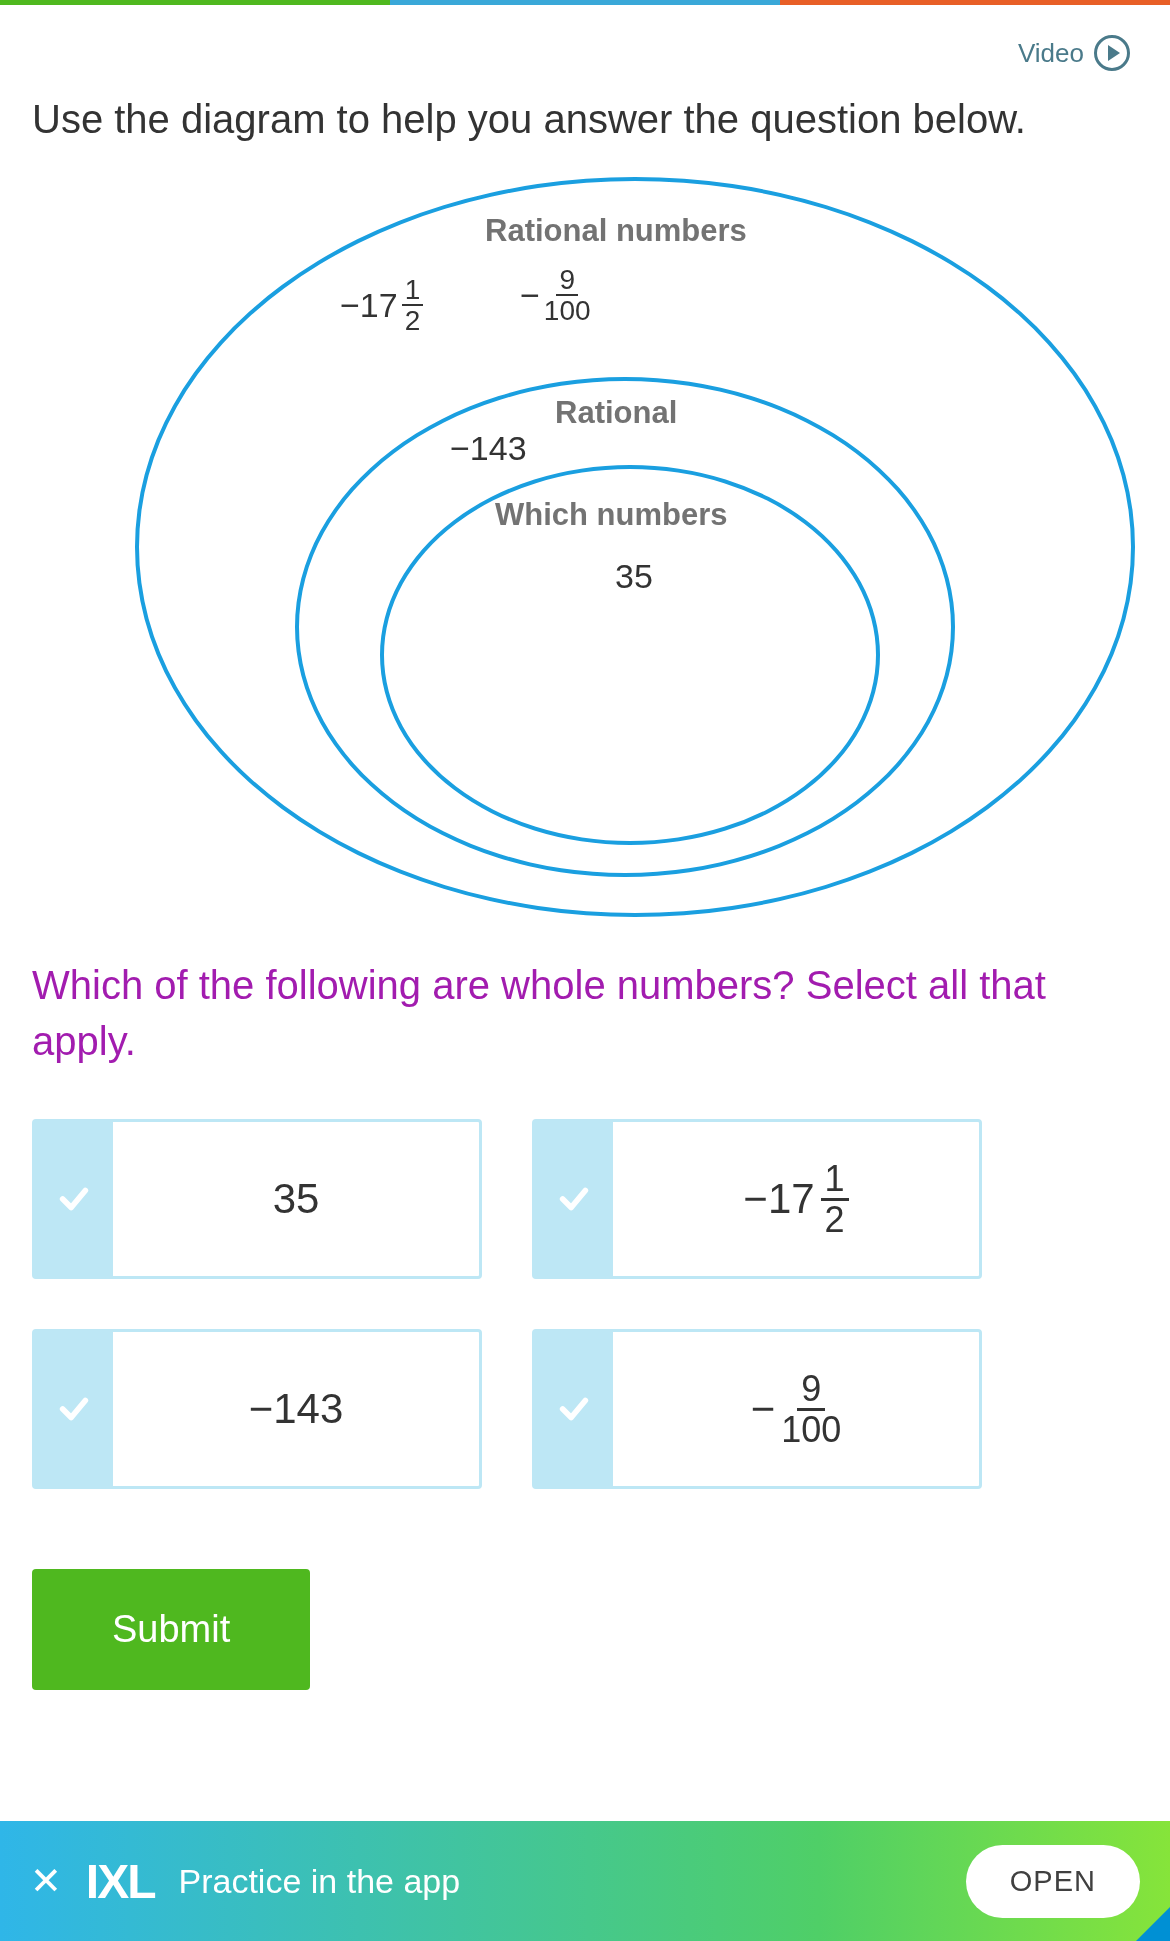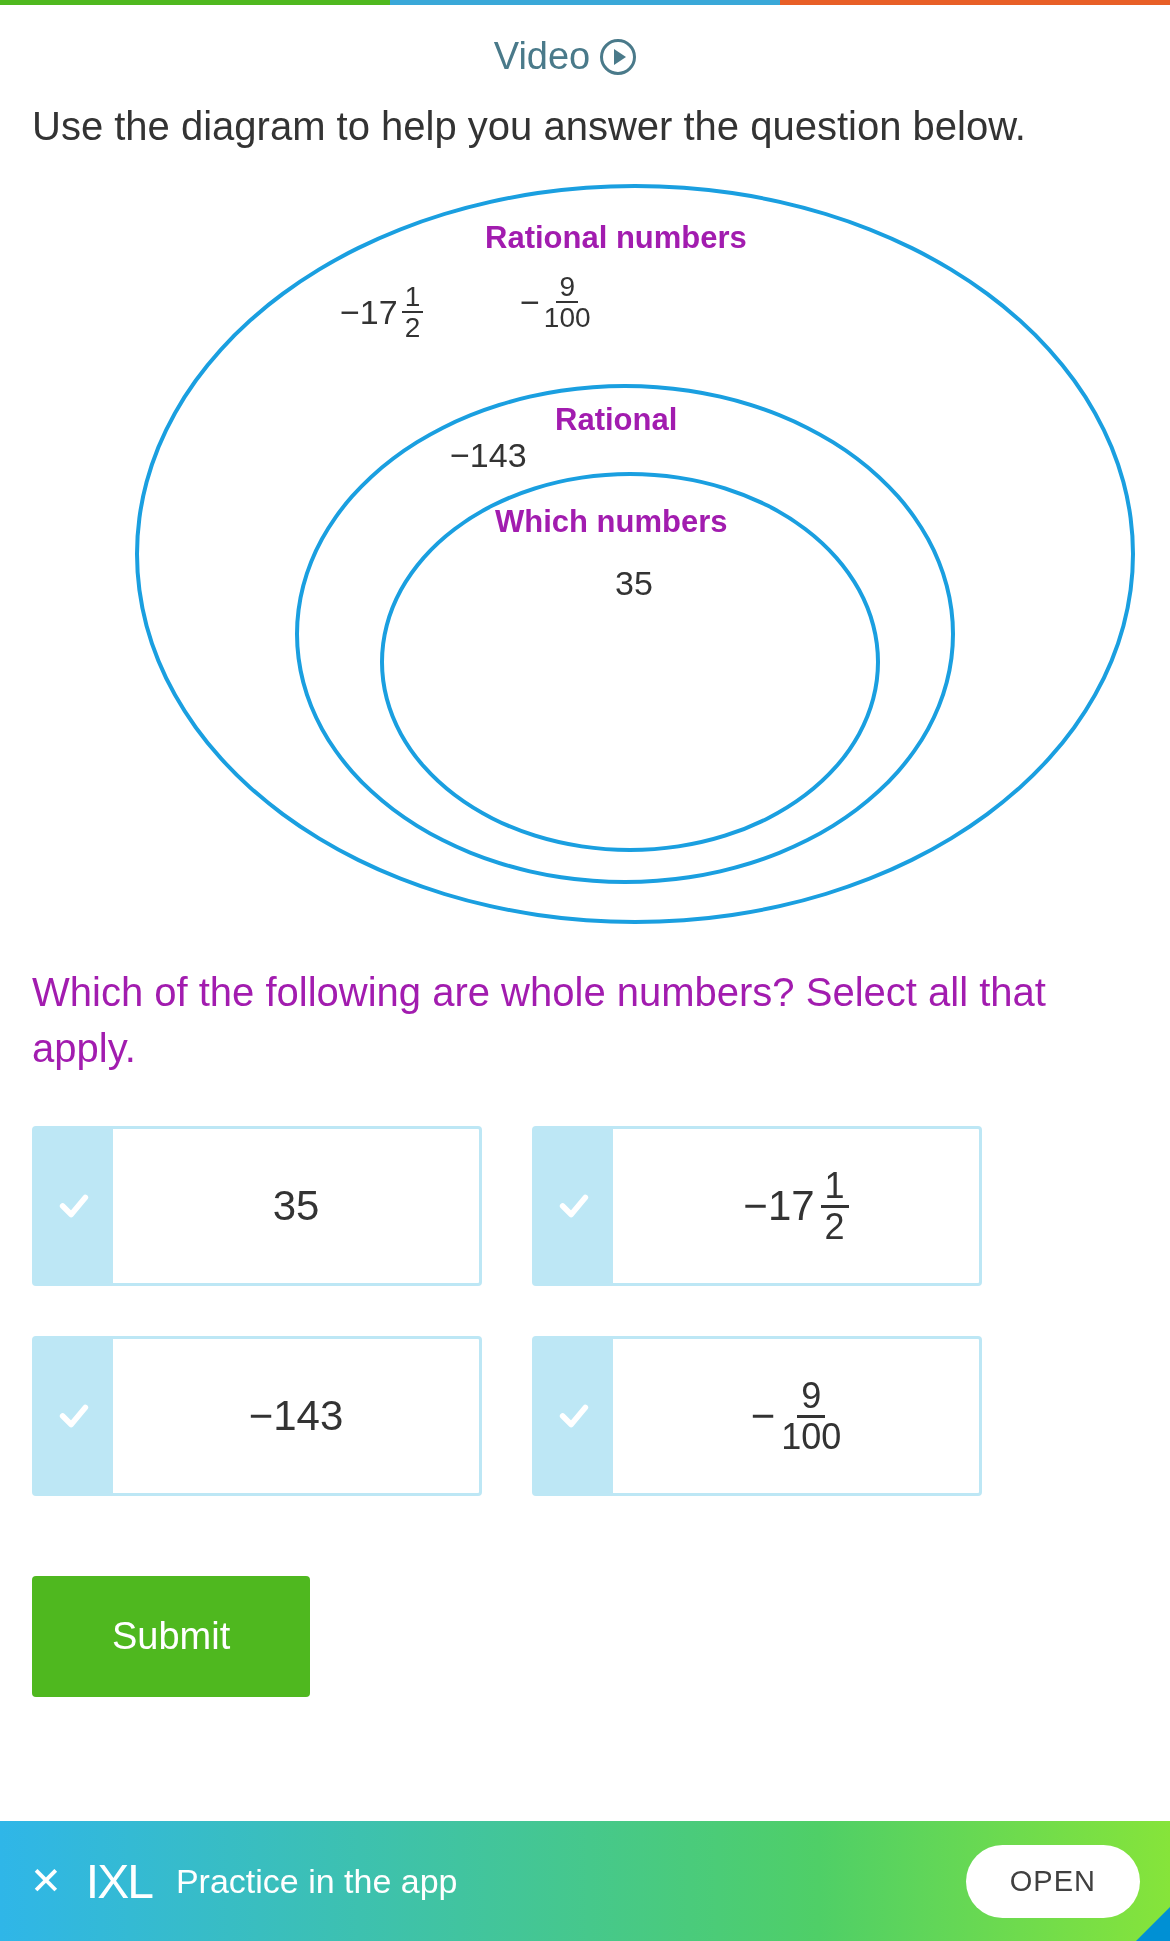--- a/index.html
+++ b/index.html
@@ -15,23 +15,23 @@
       display: flex;
     }
     .top-bar div { flex: 1; height: 100%; }
     .tb-green { background: #4fb81f; }
     .tb-blue { background: #3aa8d8; }
     .tb-orange { background: #e85f27; }
     .video-link {
       text-align: right;
       padding: 30px 40px 20px 0;
       color: #4a7a8a;
-      font-size: 38px;
-      display: flex;
-      justify-content: center;
+      font-size: 26px;
+      display: flex;
+      justify-content: flex-end;
       align-items: center;
       gap: 10px;
     }
     .video-circle {
       width: 36px; height: 36px;
       border: 3px solid #4a7a8a;
       border-radius: 50%;
       display: inline-flex;
       align-items: center;
       justify-content: center;
@@ -54,21 +54,21 @@
     .diagram {
       position: relative;
       width: 1020px;
       height: 740px;
       margin: 0 auto 40px;
     }
     .ell { position: absolute; border: 4px solid #1a9fe0; border-radius: 50%; background: transparent; }
     .e1 { left: 60px;  top: 0;   width: 1000px; height: 740px; }
     .e2 { left: 220px; top: 200px; width: 660px; height: 500px; }
     .e3 { left: 305px; top: 288px; width: 500px; height: 380px; }
-    .dlab { position: absolute; font-weight: bold; font-size: 31px; color: #a21caf; }
+    .dlab { position: absolute; font-weight: bold; font-size: 31px; color: #737373; }
     .l1 { left: 410px; top: 36px; }
     .l2 { left: 480px; top: 218px; }
     .l3 { left: 420px; top: 320px; }
     .num { position: absolute; font-size: 34px; color: #333; }
     .n35 { left: 540px; top: 380px; }
     .n143 { left: 375px; top: 252px; }
     .n17 { left: 265px; top: 98px; display: flex; align-items: center; }
     .n9  { left: 445px; top: 88px; display: flex; align-items: center; }
     .frac { display: inline-flex; flex-direction: column; align-items: center; font-size: 28px; line-height: 1.05; }
     .frac .top { border-bottom: 2.5px solid #333; padding: 0 3px; }
@@ -125,21 +125,21 @@
       width: 1170px;
       height: 120px;
       background: linear-gradient(90deg, #2fb6e8 0%, #4fcf67 70%, #86e43a 100%);
       display: flex;
       align-items: center;
       padding: 0 30px;
       gap: 24px;
     }
     .close-x { color: #fff; font-size: 38px; cursor: pointer; font-weight: 300; }
     .ixl-logo {
-      font-weight: 400;
+      font-weight: 700;
       color: #fff;
       font-size: 48px;
       font-family: Arial Black, Arial, sans-serif;
       letter-spacing: -2px;
     }
     .ad-text { color: #fff; font-size: 34px; flex: 1; }
     .open-btn {
       background: #fff;
       color: #404040;
       font-weight: 400;

